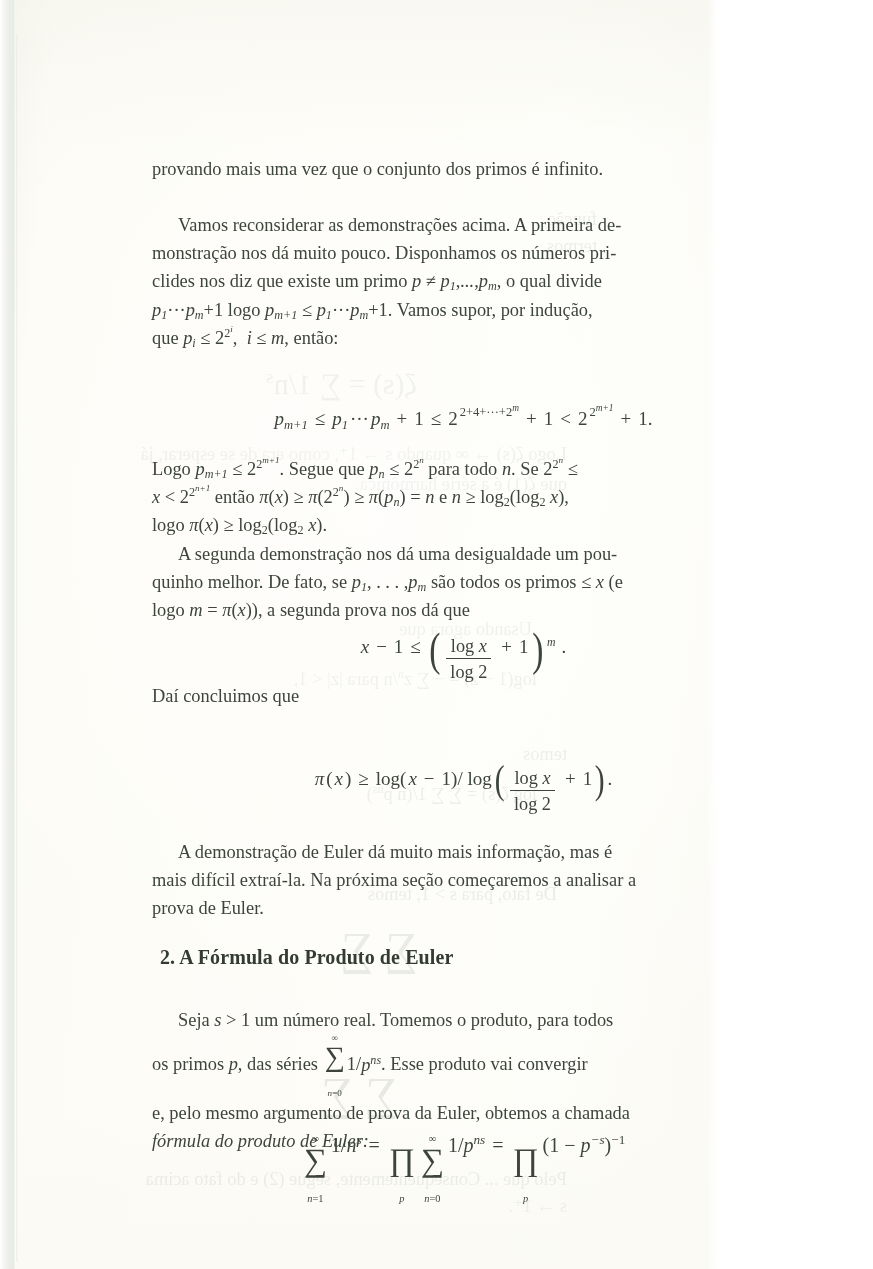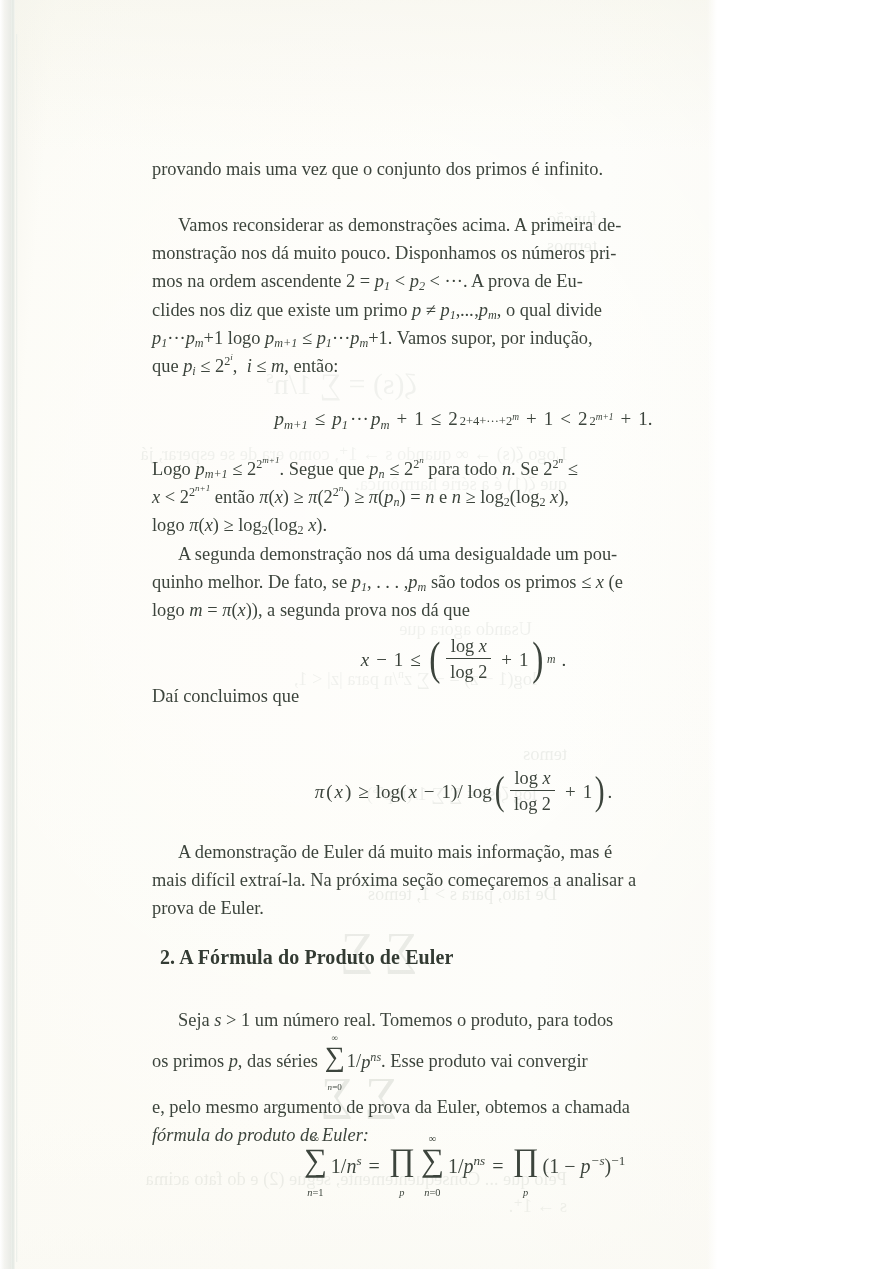--- a/index.html
+++ b/index.html
@@ -100,21 +100,21 @@
   .display {
     position: absolute;
     left: 0;
     width: 623px;
     text-align: center;
     font-size: 19px;
     color: #3c443c;
   }
   .display .row {
     display: inline-flex;
-    align-items: center;
+    align-items: flex-start;
     justify-content: center;
     gap: 2px;
   }
   .op { margin: 0 5px; }
 
   
   .frac {
     display: inline-flex;
     flex-direction: column;
     align-items: center;
@@ -157,21 +157,21 @@
     align-items: center;
     vertical-align: middle;
     line-height: 1;
     margin: 0 2px;
   }
   .bigop .lim {
     font-size: 0.52em;
     line-height: 1.05;
   }
   .bigop .lim.top { margin-bottom: -1px; }
-  .bigop .lim.bot { margin-top: 12px; }
+  .bigop .lim.bot { margin-top: 18px; }
   .bigop .sym {
     font-size: 1.62em;
     line-height: 1.0;
     font-family: "Liberation Serif", serif;
   }
   .bigop .sym.prod { font-size: 1.58em; }
 
   .eqno {
     position: absolute;
     right: 0;
@@ -243,21 +243,20 @@
 
     <div class="folio">73</div>
 
     <div class="blk" style="top:155px;">
       <p><span>provando mais uma vez que o conjunto dos primos é infinito.</span></p>
     </div>
 
     <div class="blk" style="top:211px;">
       <p class="indent"><span>Vamos reconsiderar as demonstrações acima.  A primeira de-</span></p>
       <p><span>monstração nos dá muito pouco.  Disponhamos os números pri-</span></p>
-      <p><span>mos na ordem ascendente 2 = </span><span class="mi">p<sub>1</sub></span><span> &lt; </span><span class="mi">p<sub>2</sub></span><span> &lt; </span><span>···</span><span>.  A prova de Eu-</span></p>
       <p><span>clides nos diz que existe um primo </span><span class="mi">p</span> <span>≠</span> <span class="mi">p<sub>1</sub></span>,<span class="mi">...</span>,<span class="mi">p<sub>m</sub></span><span>, o qual divide</span></p>
       <p><span class="mi">p<sub>1</sub></span><span>···</span><span class="mi">p<sub>m</sub></span>+1<span> logo </span><span class="mi">p<sub>m+1</sub></span> <span>≤</span> <span class="mi">p<sub>1</sub></span><span>···</span><span class="mi">p<sub>m</sub></span>+1<span>. Vamos supor, por indução,</span></p>
       <p><span>que </span><span class="mi">p<sub>i</sub></span> <span>≤</span> 2<sup>2<sup class="mi">i</sup></sup>,&nbsp; <span class="mi">i</span> <span>≤</span> <span class="mi">m</span><span>, então:</span></p>
     </div>
 
     <div class="display" style="top:408px;">
       <span class="row">
         <span class="mi">p<sub>m+1</sub></span>
         <span class="op">≤</span>
         <span class="mi">p<sub>1</sub></span><span>···</span><span class="mi">p<sub>m</sub></span>

